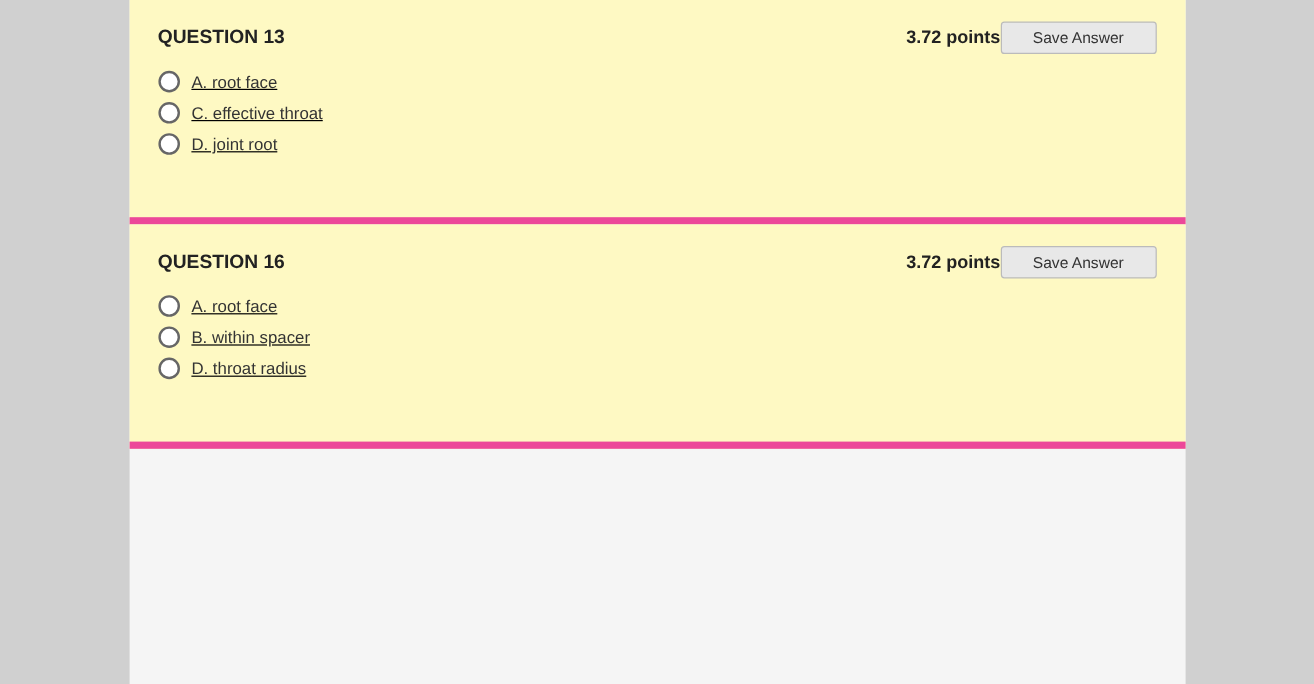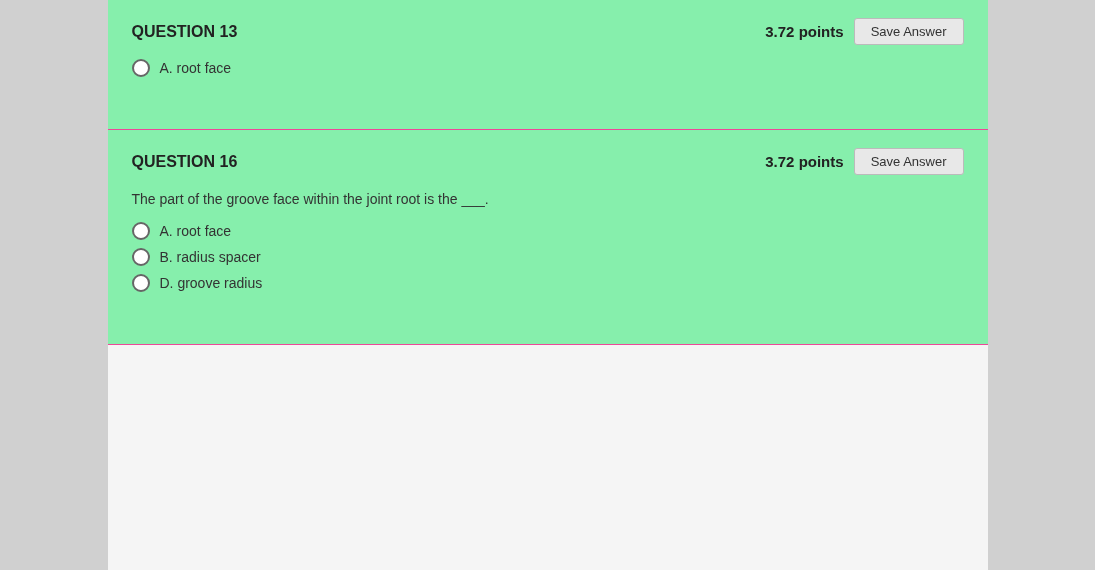--- a/index.html
+++ b/index.html
@@ -27,71 +27,71 @@
       justify-content: center;
     }
 
     .content-area {
       width: 880px;
       background-color: #f5f5f5;
       padding: 0;
     }
 
     .question-block {
-      background-color: #86efac;
+      background-color: #fef9c3;
       padding: 18px 24px 24px 24px;
-      border-bottom: 1px solid #ec4899;
+      border-bottom: 6px solid #ec4899;
     }
 
     .question-header {
       display: flex;
       justify-content: space-between;
       align-items: center;
       margin-bottom: 14px;
     }
 
     .question-title {
       font-size: 16px;
       font-weight: bold;
       color: #222;
     }
 
     .question-points-area {
       display: flex;
       align-items: center;
-      gap: 10px;
     }
 
     .points-label {
       font-size: 15px;
       font-weight: bold;
       color: #222;
     }
 
     .save-answer-btn {
       background-color: #e8e8e8;
       border: 1px solid #bbb;
       border-radius: 3px;
-      padding: 5px 16px;
+      padding: 5px 26px;
       font-size: 13px;
       color: #333;
       cursor: pointer;
     }
 
     .question-text {
       font-size: 14px;
       color: #333;
       line-height: 1.5;
       margin-bottom: 12px;
     }
 
     .options-list {
       list-style: none;
       padding: 0;
       margin: 0;
+      text-decoration: underline;
     }
 
     .option-item {
       display: flex;
       align-items: center;
       gap: 10px;
       margin-bottom: 8px;
       font-size: 14px;
       color: #333;
     }
@@ -125,48 +125,55 @@
           <button class="save-answer-btn">Save Answer</button>
         </div>
       </div>
 
 
       <ul class="options-list">
         <li class="option-item">
           <span class="radio-circle"></span>
           <span>A. root face</span>
         </li>
+        <li class="option-item">
+          <span class="radio-circle"></span>
+          <span>C. effective throat</span>
+        </li>
+        <li class="option-item">
+          <span class="radio-circle"></span>
+          <span>D. joint root</span>
+        </li>
       </ul>
 
       <div class="spacer-block"></div>
     </div>
 
     <div class="question-block">
       <div class="question-header">
         <span class="question-title">QUESTION 16</span>
         <div class="question-points-area">
           <span class="points-label">3.72 points</span>
           <button class="save-answer-btn">Save Answer</button>
         </div>
       </div>
 
-      <p class="question-text">The part of the groove face within the joint root is the ___.</p>
 
       <ul class="options-list">
         <li class="option-item">
           <span class="radio-circle"></span>
           <span>A. root face</span>
         </li>
         <li class="option-item">
           <span class="radio-circle"></span>
-          <span>B. radius spacer</span>
+          <span>B. within spacer</span>
         </li>
         <li class="option-item">
           <span class="radio-circle"></span>
-          <span>D. groove radius</span>
+          <span>D. throat radius</span>
         </li>
       </ul>
 
       <div class="spacer-block"></div>
     </div>
 
   </div>
 </div>
 
 </body></html>

